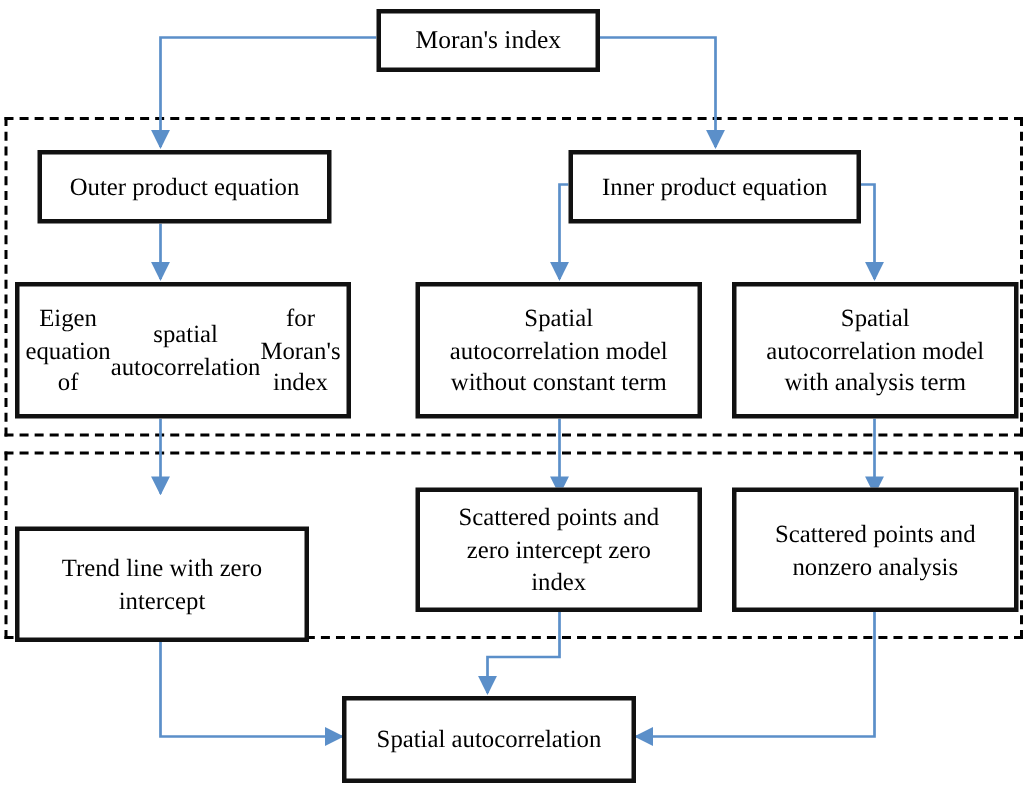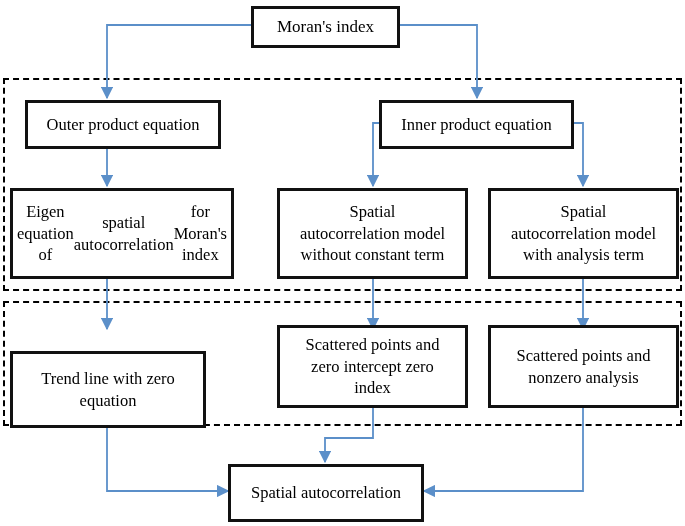--- a/index.html
+++ b/index.html
@@ -112,21 +112,21 @@
   </div>
 
   <div class="node" style="left:488px; top:188px; width:191px; height:91px; flex-direction:column;">
     <span>Spatial</span>
     <span>autocorrelation model</span>
     <span>with analysis term</span>
   </div>
 
   <div class="node" style="left:10px; top:331px; width:196px; height:77px; flex-direction:column;margin-top:20px;">
     <span>Trend line with zero</span>
-    <span>equation</span>
+    <span>intercept</span>
   </div>
 
   <div class="node" style="left:277px; top:325px; width:191px; height:83px; flex-direction:column;">
     <span>Scattered points and</span>
     <span>zero intercept zero</span>
     <span>index</span>
   </div>
 
   <div class="node" style="left:488px; top:325px; width:191px; height:83px; flex-direction:column;">
     <span>Scattered points and</span>

